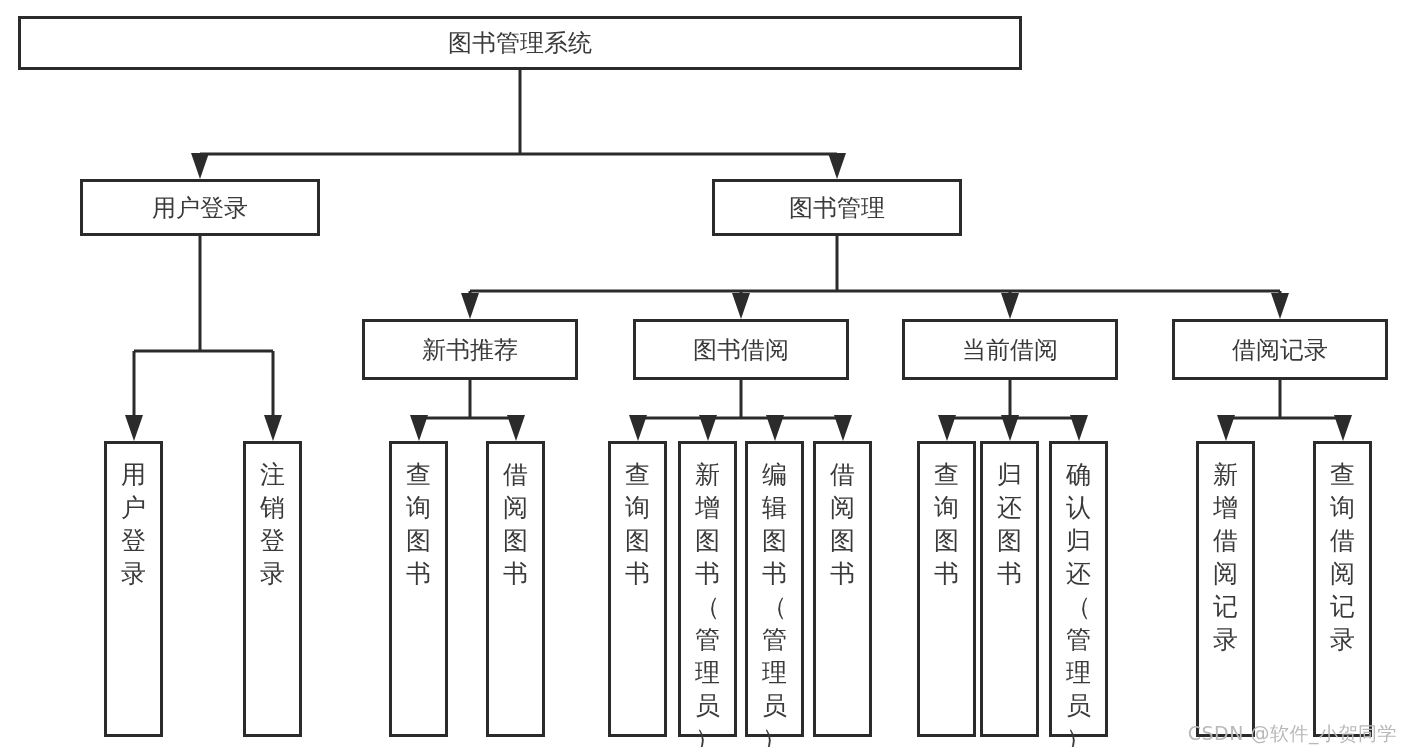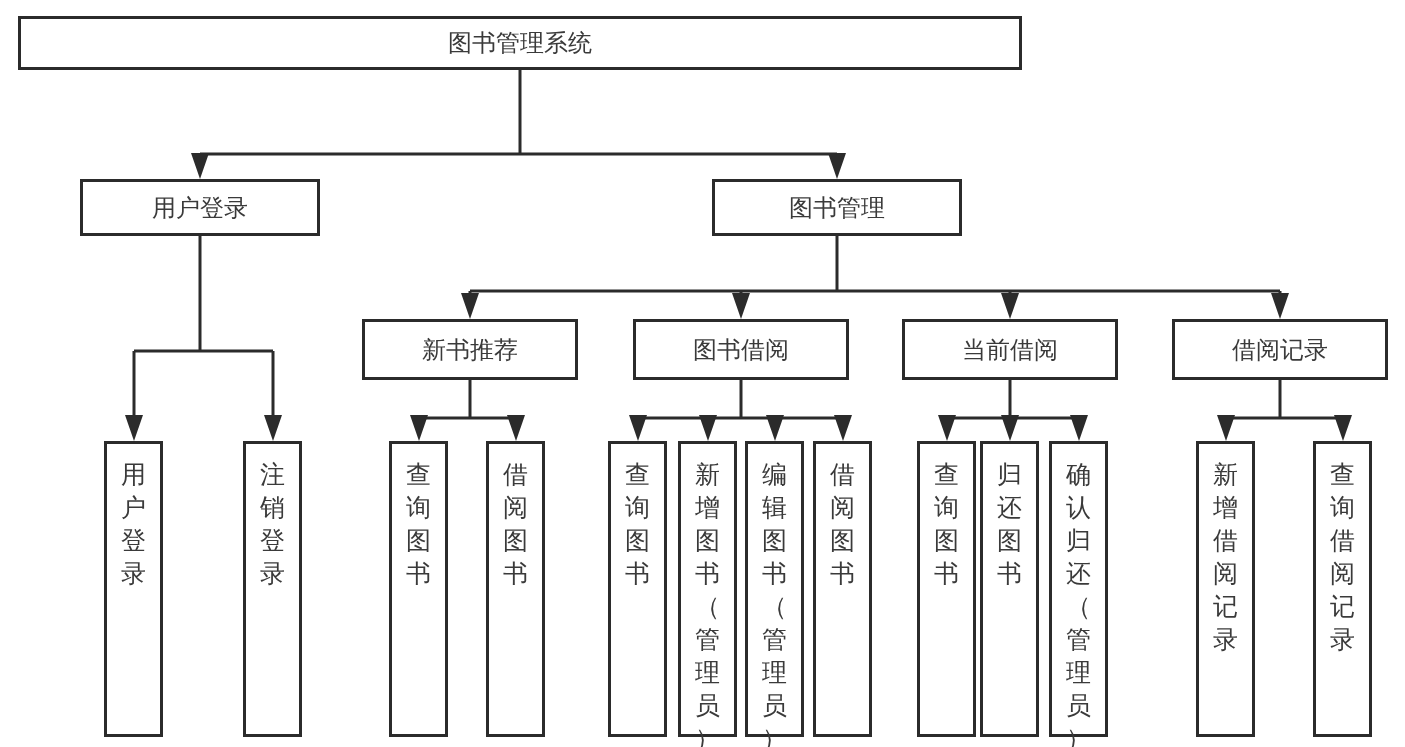--- a/index.html
+++ b/index.html
@@ -199,13 +199,14 @@
         <g>
           <rect class="node-box" x="1197.5" y="438.5" width="56" height="293"></rect>
           <text class="node-label-vertical" x="1225.5" y="479"><tspan x="1225.5" dy="0">新</tspan><tspan x="1225.5" dy="33">增</tspan><tspan x="1225.5" dy="33">借</tspan><tspan x="1225.5" dy="33">阅</tspan><tspan x="1225.5" dy="33">记</tspan><tspan x="1225.5" dy="33">录</tspan></text>
         </g>
         <g>
           <rect class="node-box" x="1314.5" y="438.5" width="56" height="293"></rect>
           <text class="node-label-vertical" x="1342.5" y="479"><tspan x="1342.5" dy="0">查</tspan><tspan x="1342.5" dy="33">询</tspan><tspan x="1342.5" dy="33">借</tspan><tspan x="1342.5" dy="33">阅</tspan><tspan x="1342.5" dy="33">记</tspan><tspan x="1342.5" dy="33">录</tspan></text>
         </g>
       </g>
   </svg>
+  <div class="watermark">CSDN @软件_小贺同学</div>
 </div>
 
 </body></html>

